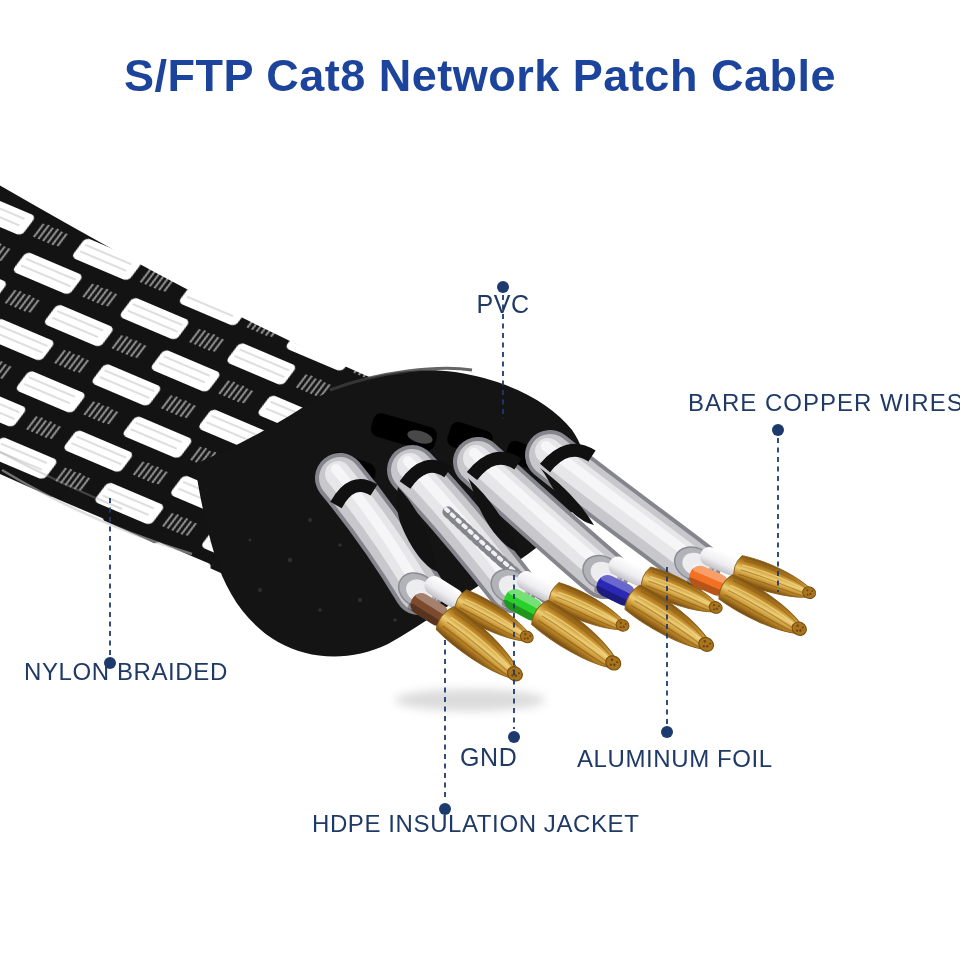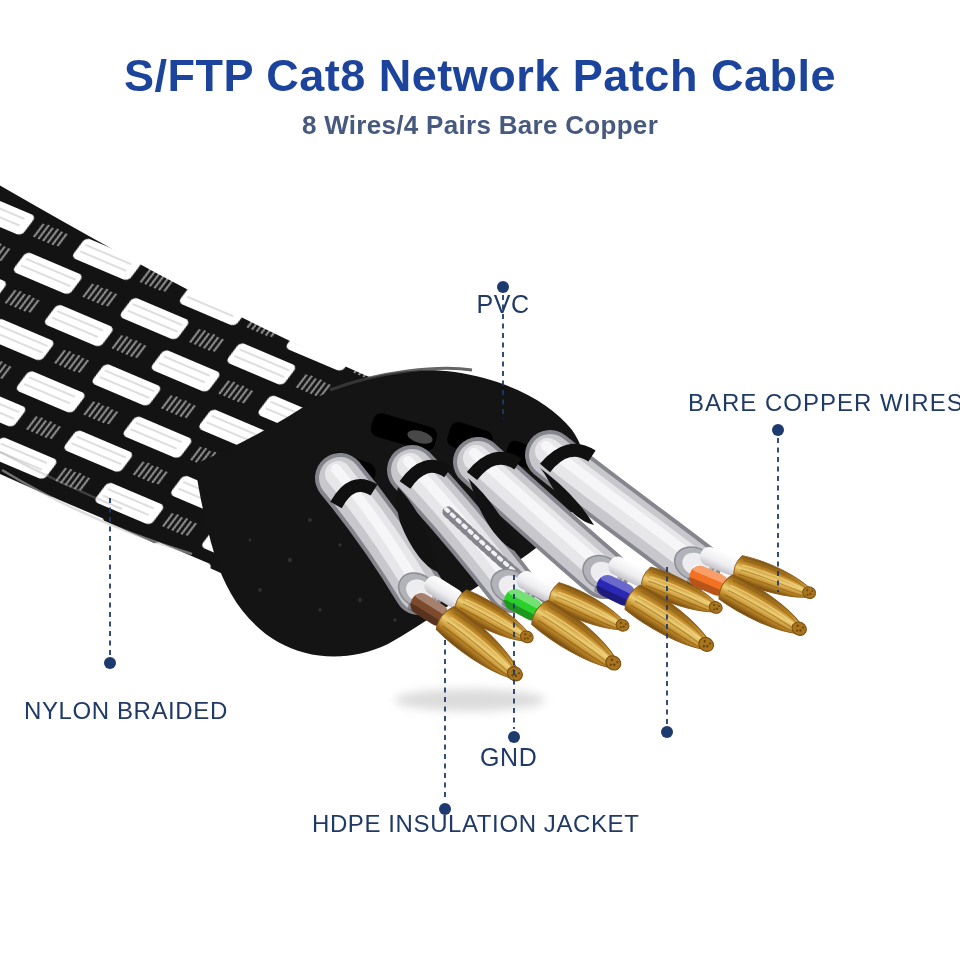--- a/index.html
+++ b/index.html
@@ -24,22 +24,22 @@
     color:var(--subtitle-blue,#47597e);
   }
   .lbl{
     position:absolute;
     color:var(--label-navy,#203a66);
     font-size:24px;font-weight:400;letter-spacing:.6px;
     white-space:nowrap;
   }
   .lbl-pvc{left:503px;top:250px;transform:translateX(-50%);font-size:25px;margin-top:40px;}
   .lbl-bare{left:688px;top:389px;letter-spacing:1px;}
-  .lbl-nylon{left:24px;top:697px;text-align:right;}
-  .lbl-gnd{left:480px;top:743px;font-size:25px;}
+  .lbl-nylon{left:24px;top:658px;text-align:right;}
+  .lbl-gnd{left:460px;top:743px;font-size:25px;}
   .lbl-alum{left:577px;top:745px;}
   .lbl-hdpe{left:296px;top:810px;margin-left:16px;}
 </style>
 </head>
 <body>
 
 <div id="canvas">
 
   <svg width="960" height="960" viewBox="0 0 960 960">
     <defs>
@@ -240,20 +240,20 @@
       <circle cx="503" cy="287" r="6"></circle>
       <circle cx="778" cy="430" r="6"></circle>
       <circle cx="110" cy="663" r="6"></circle>
       <circle cx="514" cy="737" r="6"></circle>
       <circle cx="667" cy="732" r="6"></circle>
       <circle cx="445" cy="809" r="6"></circle>
     </g>
   </svg>
 
   <div class="title">S/FTP Cat8 Network Patch Cable</div>
-  <div class="subtitle">8 Wires/4 Pairs Bare Copper</div>
 
   <div class="lbl lbl-pvc">PVC</div>
   <div class="lbl lbl-bare">BARE COPPER WIRES</div>
   <div class="lbl lbl-nylon">NYLON BRAIDED</div>
   <div class="lbl lbl-gnd">GND</div>
+  <div class="lbl lbl-alum">ALUMINUM FOIL</div>
   <div class="lbl lbl-hdpe">HDPE INSULATION JACKET</div>
 </div>
 
 </body></html>

